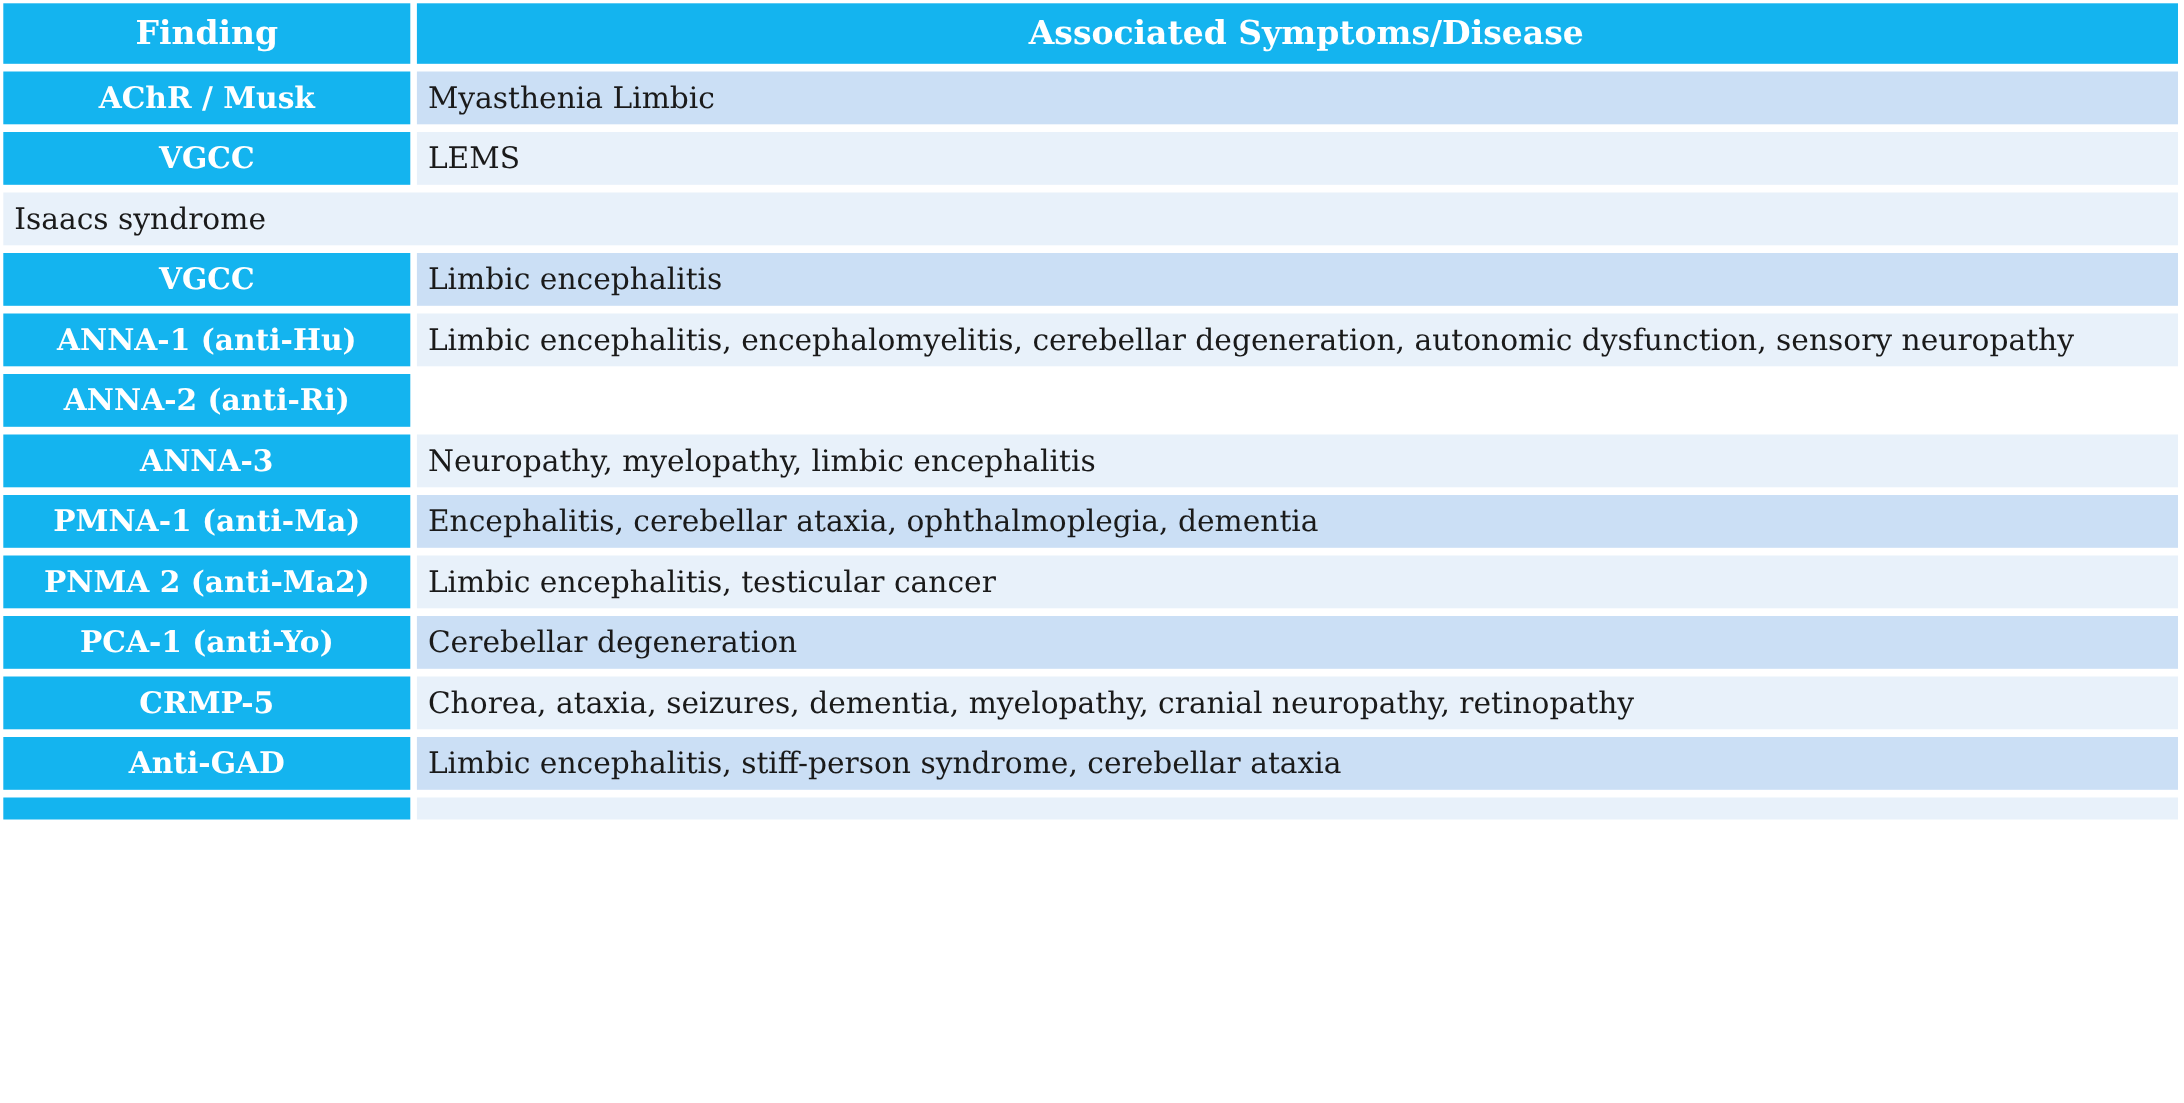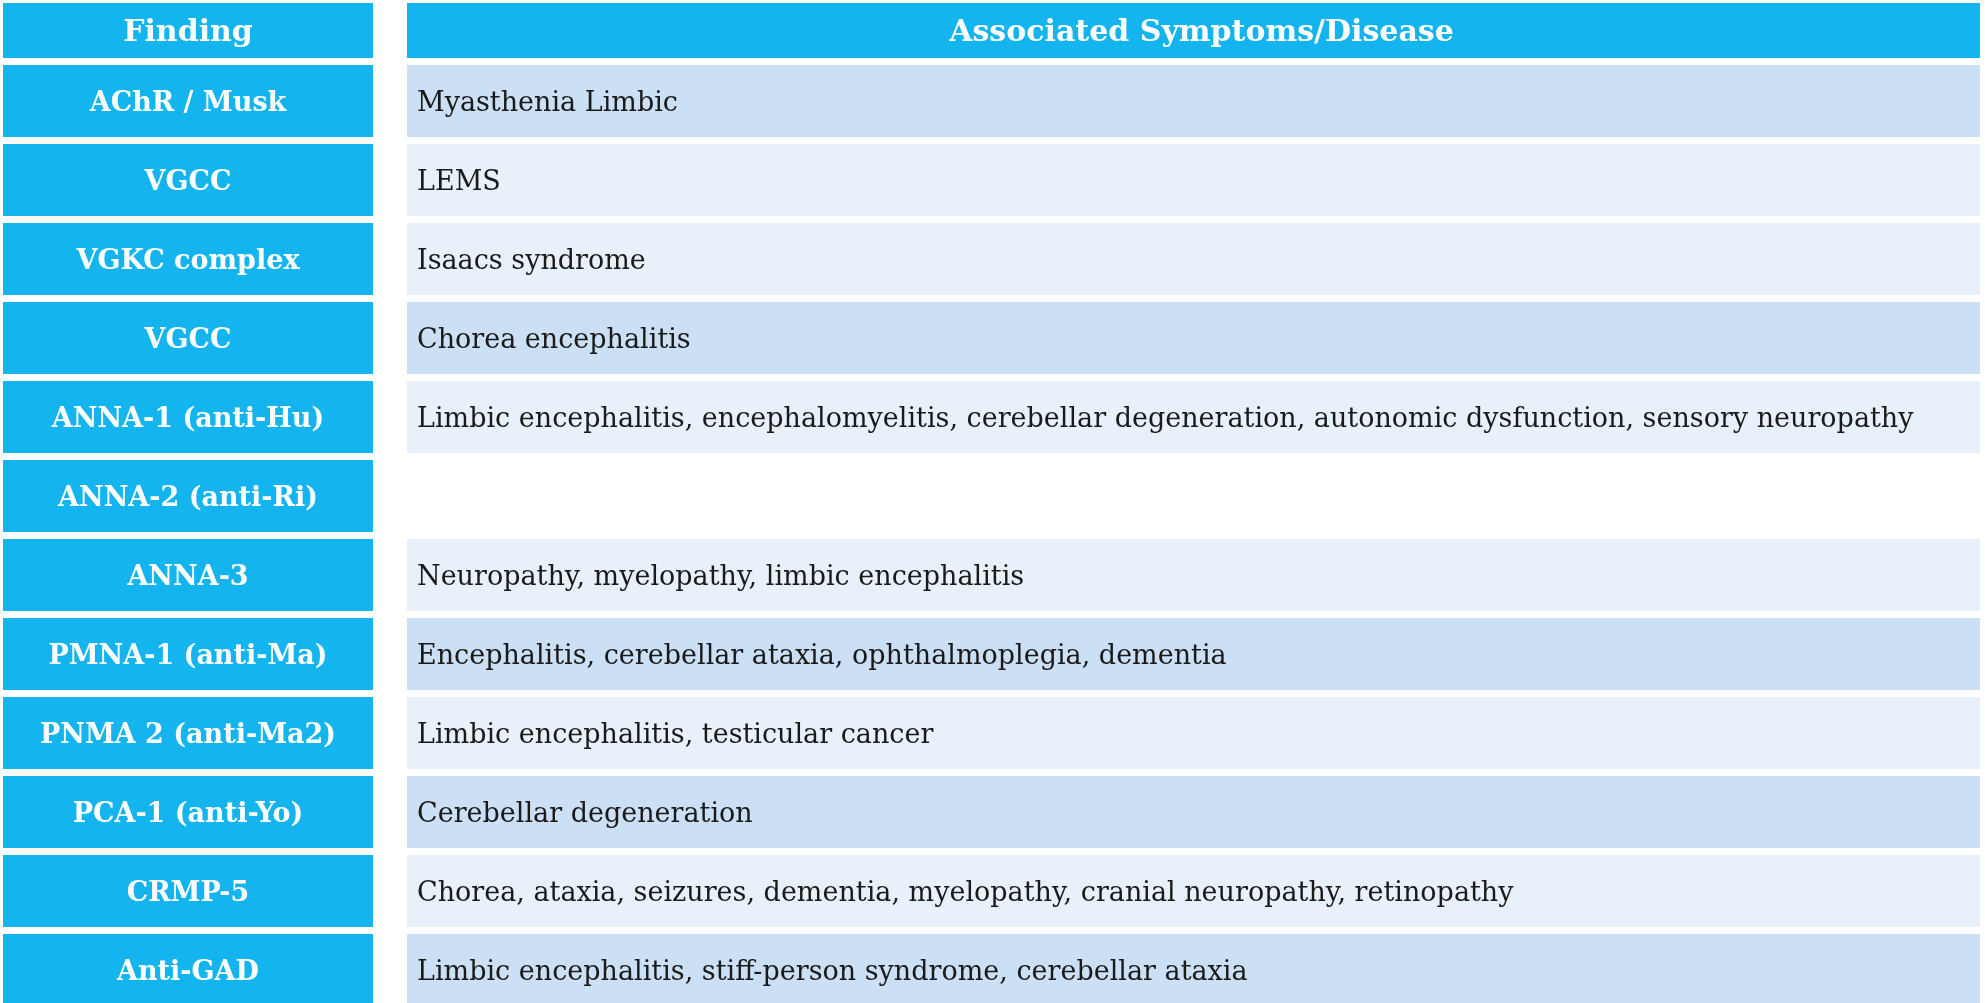--- a/index.html
+++ b/index.html
@@ -16,21 +16,20 @@
   }
   .table {
     position: absolute;
     left: 3px;
     top: 3px;
     width: 1977px;
   }
   .trow {
     display: flex;
     margin-bottom: 7px;
-    gap: 28px;
   }
   .cell-finding {
     width: 370px;
     flex: 0 0 370px;
     margin-right: 6px;
     display: flex;
     align-items: center;
     justify-content: center;
     text-align: center;
     background: var(--accent);
@@ -54,21 +53,21 @@
     color: var(--header-text);
     font-weight: bold;
     font-size: 30px;
     justify-content: center;
     padding-left: 16px;
   }
   .header-row .cell-finding {
     font-size: 30px;
   }
   .body-row {
-    height: 72px;
+    height: 48px;
   }
   .body-row.dark .cell-symptoms { background: var(--row-dark); }
   .body-row.light .cell-symptoms { background: var(--row-light); }
   .stub-row {
     height: 20px;
     margin-bottom: 0;
   }
   .stub-row .cell-symptoms { background: var(--row-light); }
 </style>
 </head>
@@ -85,27 +84,26 @@
     <div class="cell-symptoms">Myasthenia Limbic</div>
   </div>
 
   <div class="trow body-row light">
     <div class="cell-finding">VGCC</div>
     <div class="cell-symptoms">LEMS</div>
   </div>
 
 
   <div class="trow body-row light">
-    <div class="cell-finding">VGKC complex</div>
     <div class="cell-symptoms">Isaacs syndrome</div>
   </div>
 
   <div class="trow body-row dark">
     <div class="cell-finding">VGCC</div>
-    <div class="cell-symptoms">Chorea encephalitis</div>
+    <div class="cell-symptoms">Limbic encephalitis</div>
   </div>
 
   <div class="trow body-row light">
     <div class="cell-finding">ANNA-1 (anti-Hu)</div>
     <div class="cell-symptoms">Limbic encephalitis, encephalomyelitis, cerebellar degeneration, autonomic dysfunction, sensory neuropathy</div>
   </div>
 
   <div class="trow body-row dark">
     <div class="cell-finding">ANNA-2 (anti-Ri)</div>
   </div>

